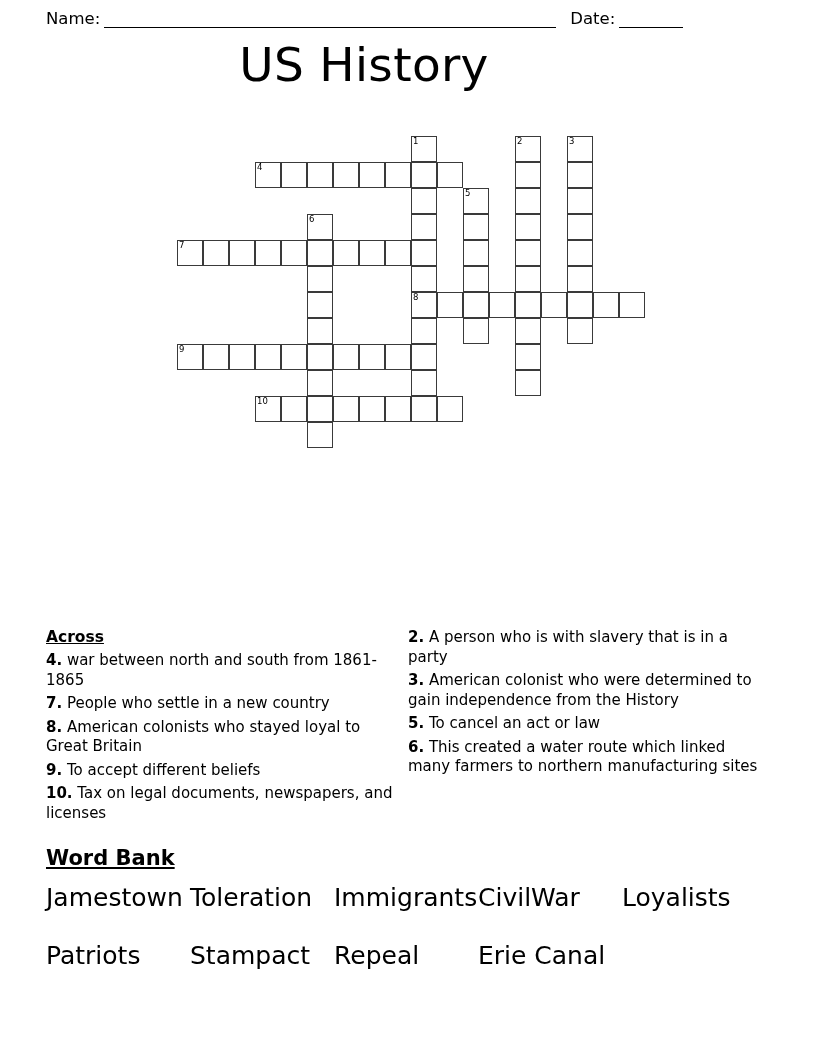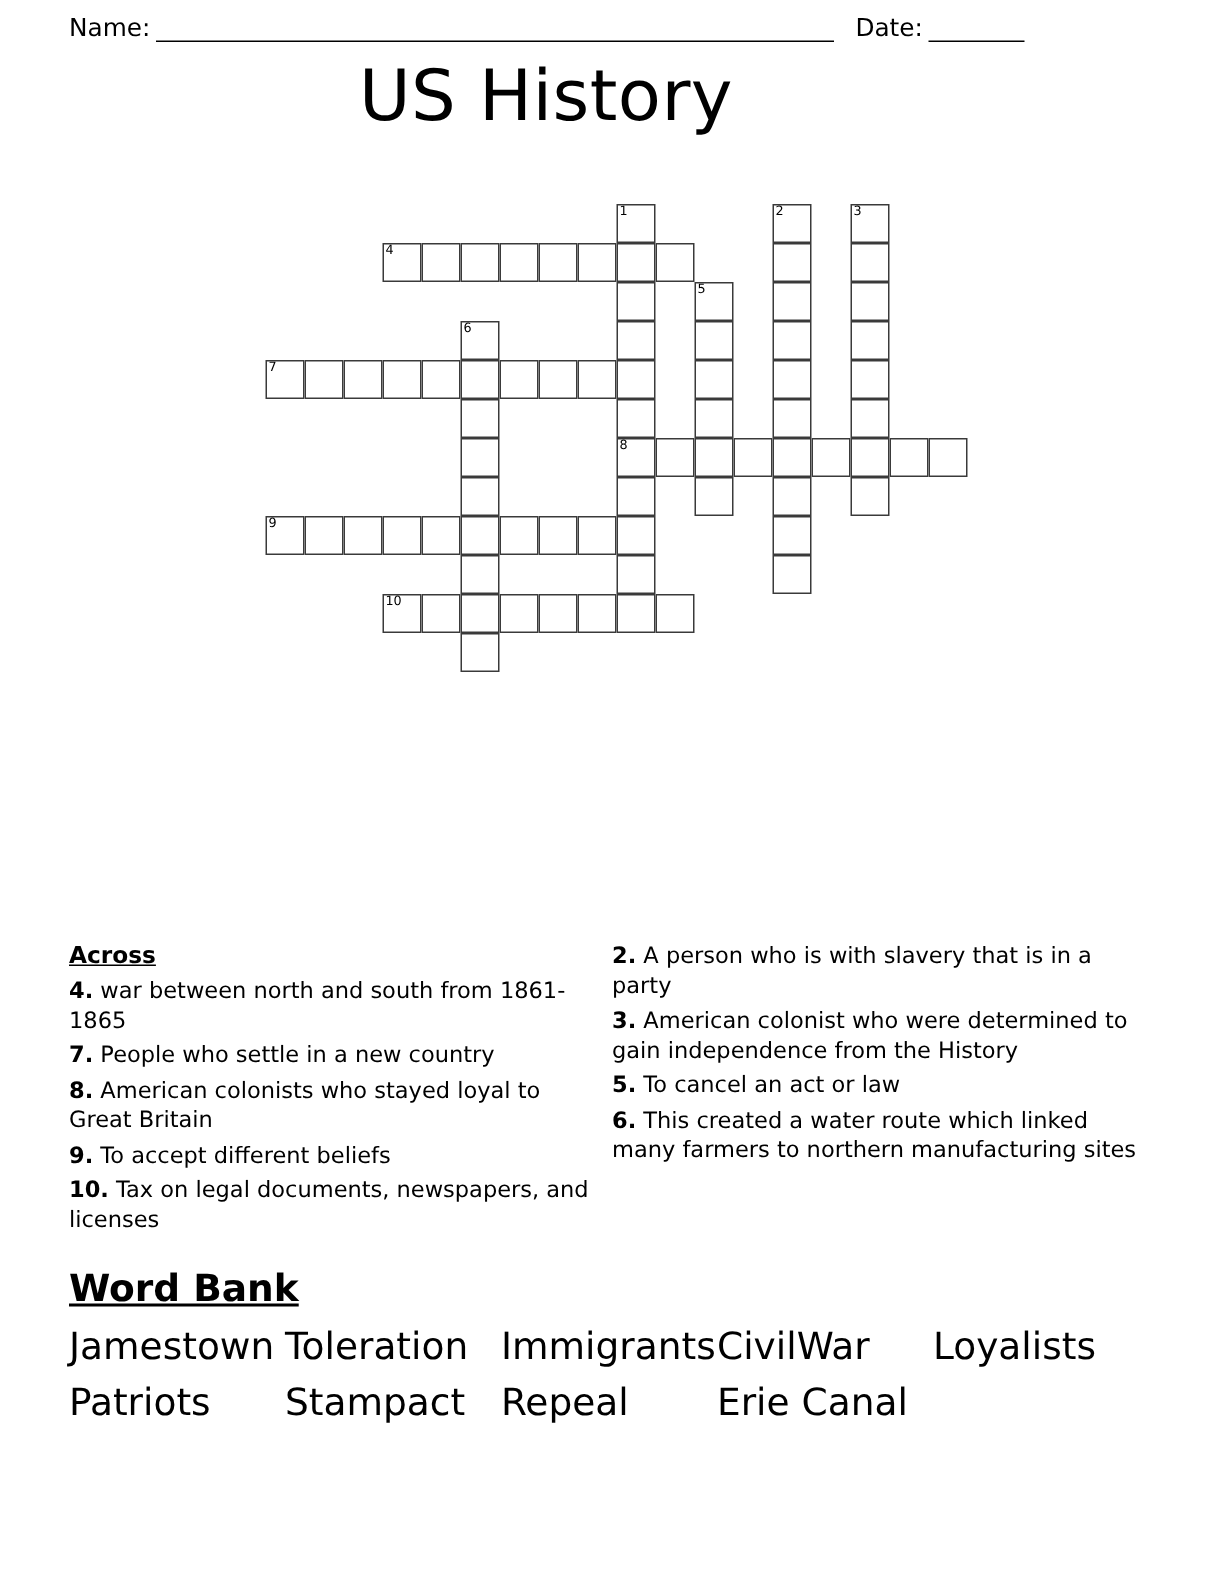--- a/index.html
+++ b/index.html
@@ -106,30 +106,30 @@
   .clue-item .cnum { font-weight: bold; }
 
   
   .wordbank {
     position: absolute;
     left: 46px;
     top: 843px;
     width: 724px;
   }
   .wordbank-heading {
-    font-size: 25px;
+    font-size: 21px;
     line-height: 31px;
     font-weight: bold;
     text-decoration: underline;
     margin-bottom: 5px;
   }
   .wordbank-grid {
     display: grid;
     grid-template-columns: 144px 144px 144px 144px auto;
-    row-gap: 0;
+    row-gap: 21px;
   }
   .wordbank-word {
     font-size: 25px;
     line-height: 37px;
     white-space: pre;
   }
 </style>
 </head>
 <body>
 

